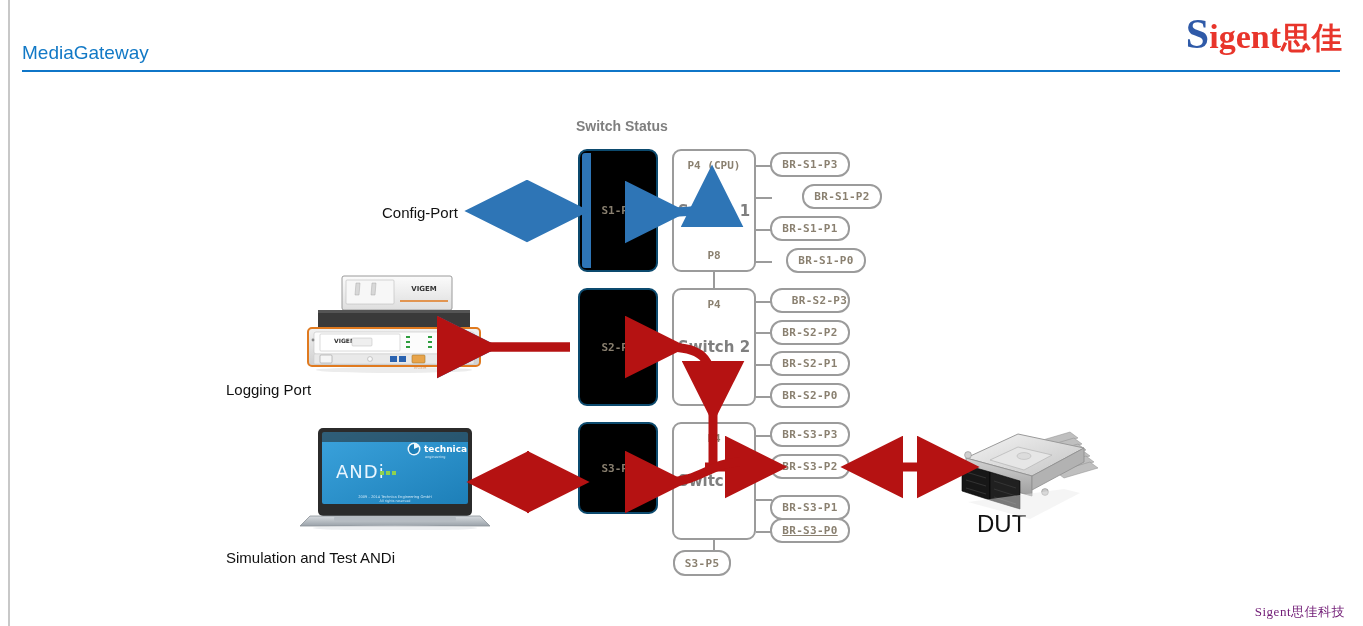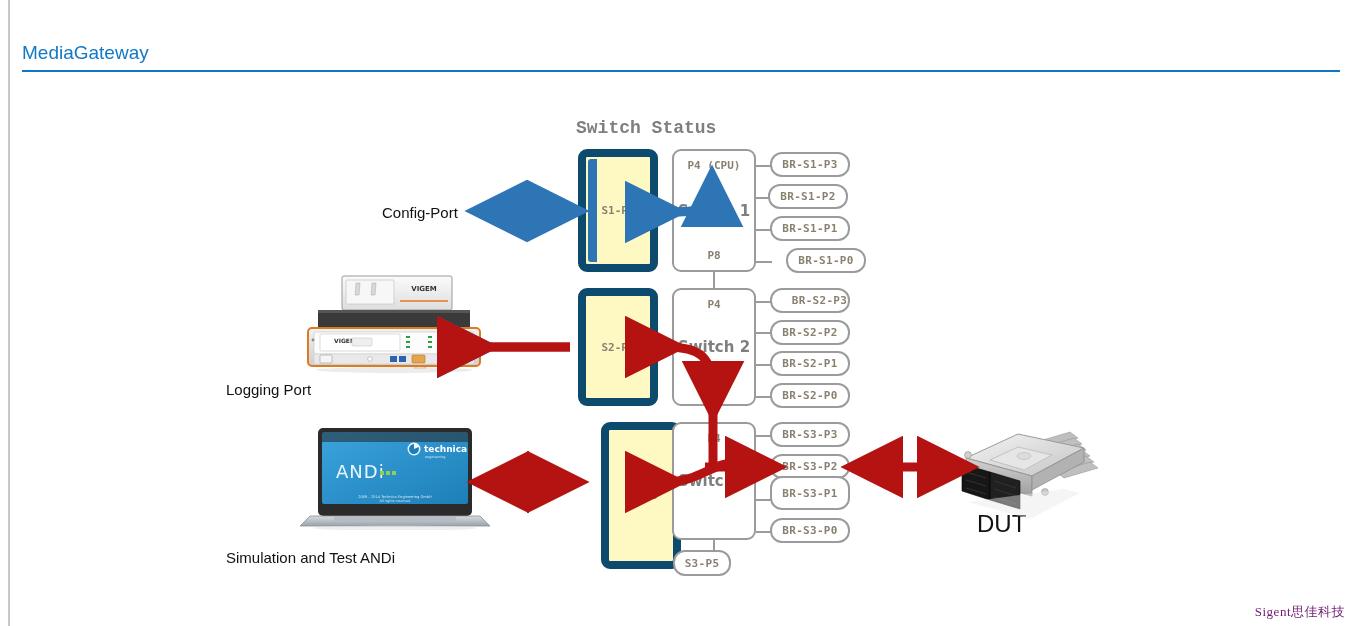--- a/index.html
+++ b/index.html
@@ -48,40 +48,40 @@
     position:absolute;right:18px;bottom:5px;
     font-family:"Liberation Serif",serif;
     font-size:13px;color:#701a75;
     letter-spacing:0.5px;white-space:nowrap;
   }
   
   .canvas{position:absolute;left:0;top:76px;width:1363px;height:550px;}
   
   .switch-status-title{
     position:absolute;left:576px;top:42px;
-    font-size:18px;font-weight:bold;color:#7f7f7f;
-    font-family:Liberation Mono, monospace;
+    font-size:14px;font-weight:bold;color:#7f7f7f;
+    font-family:Liberation Sans, sans-serif;
   }
   
   .box{
     position:absolute;
     border:2px solid #9b9b9b;
     border-radius:12px;
     background:#ffffff;
     box-sizing:border-box;
     display:flex;align-items:center;justify-content:center;
     font-family:"DejaVu Sans Mono","Liberation Mono",monospace;
     font-size:11px;font-weight:bold;color:#8a8070;
     letter-spacing:0.3px;
   }
   .tallbox{
     position:absolute;
-    border:8px solid #0c4a6e;
+    border:2px solid #0c4a6e;
     border-radius:9px;
-    background:#fef9c3;
+    background:#000000;
     box-sizing:border-box;
     display:flex;align-items:center;justify-content:center;
     font-family:"DejaVu Sans Mono","Liberation Mono",monospace;
     font-size:11px;font-weight:bold;color:#8a8070;
   }
   .tallbox.active::before{
     content:"";position:absolute;left:2px;top:2px;bottom:2px;width:9px;
     background:#2e75b6;border-radius:3px 0 0 3px;
   }
   .switchbox{
@@ -133,20 +133,23 @@
   .device{position:absolute;}
 </style>
 </head>
 <body>
 
 <div class="page-rail"></div>
 
 <div class="header">
   <div class="title-sub">MediaGateway</div>
   <div class="header-rule"></div>
+  <div class="logo">
+    <span class="s">S</span><span class="igent">igent</span><span class="cn">思佳</span>
+  </div>
 </div>
 
 <div class="watermark">Sigent思佳科技</div>
 
 <div class="canvas">
 
   <div class="switch-status-title">Switch Status</div>
 
   <div class="tallbox active" style="left:578px;top:73px;width:80px;height:123px;">
     <span>S1-P5</span>
@@ -159,21 +162,21 @@
   </div>
 
   <div class="stub" style="left:756px;top:89px;width:16px;"></div>
   <div class="stub" style="left:756px;top:121px;width:16px;"></div>
   <div class="stub" style="left:756px;top:153px;width:16px;"></div>
   <div class="stub" style="left:756px;top:185px;width:16px;"></div>
 
   <div class="box" style="left:770px;top:76px;width:80px;height:25px;">
     <span>BR-S1-P3</span>
   </div>
-  <div class="box" style="left:768px;top:108px;width:80px;height:25px;">
+  <div class="box" style="left:802px;top:108px;width:80px;height:25px;">
     <span>BR-S1-P2</span>
   </div>
   <div class="box" style="left:770px;top:140px;width:80px;height:25px;">
     <span>BR-S1-P1</span>
   </div>
   <div class="box" style="left:770px;top:172px;width:80px;height:25px;margin-left:16px;">
     <span>BR-S1-P0</span>
   </div>
 
   <div class="vstub" style="left:713px;top:196px;height:16px;"></div>
@@ -201,44 +204,44 @@
   </div>
   <div class="box" style="left:770px;top:275px;width:80px;height:25px;">
     <span>BR-S2-P1</span>
   </div>
   <div class="box" style="left:770px;top:307px;width:80px;height:25px;">
     <span>BR-S2-P0</span>
   </div>
 
   <div class="vstub" style="left:713px;top:330px;height:16px;"></div>
 
-  <div class="tallbox" style="left:578px;top:346px;width:80px;height:147px;margin-left:23px;">
+  <div class="tallbox" style="left:578px;top:346px;width:80px;height:92px;">
     <span>S3-P8</span>
   </div>
 
   <div class="switchbox" style="left:672px;top:346px;width:84px;height:118px;">
     <div class="port-lbl" style="top:8px;">P4</div>
     <div class="switch-name">Switch 3</div>
   </div>
 
   <div class="stub" style="left:756px;top:359px;width:16px;"></div>
   <div class="stub" style="left:756px;top:391px;width:16px;"></div>
   <div class="stub" style="left:756px;top:423px;width:16px;"></div>
   <div class="stub" style="left:756px;top:455px;width:16px;"></div>
 
   <div class="box" style="left:770px;top:346px;width:80px;height:25px;">
     <span>BR-S3-P3</span>
   </div>
   <div class="box" style="left:770px;top:378px;width:80px;height:25px;">
     <span>BR-S3-P2</span>
   </div>
-  <div class="box" style="left:770px;top:400px;width:80px;height:34px;justify-content:center;">
+  <div class="box" style="left:770px;top:419px;width:80px;height:25px;justify-content:center;">
     <span>BR-S3-P1</span>
   </div>
-  <div class="box" style="left:770px;top:442px;width:80px;height:25px;">
+  <div class="box" style="left:770px;top:442px;width:80px;height:25px;text-decoration:underline;">
     <span>BR-S3-P0</span>
   </div>
 
   <div class="vstub" style="left:713px;top:464px;height:10px;"></div>
   <div class="box" style="left:673px;top:474px;width:58px;height:26px;">
     <span>S3-P5</span>
   </div>
 
   <div class="side-label" style="left:382px;top:128px;">
     <span class="misspell">Config-Port</span>

